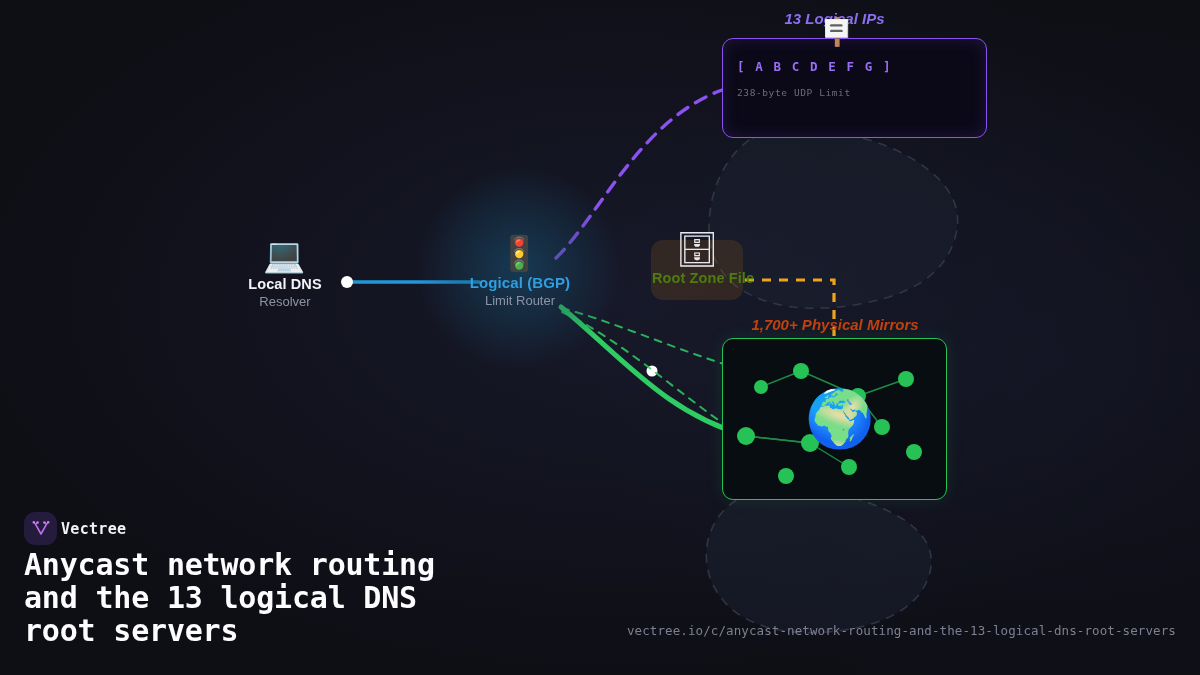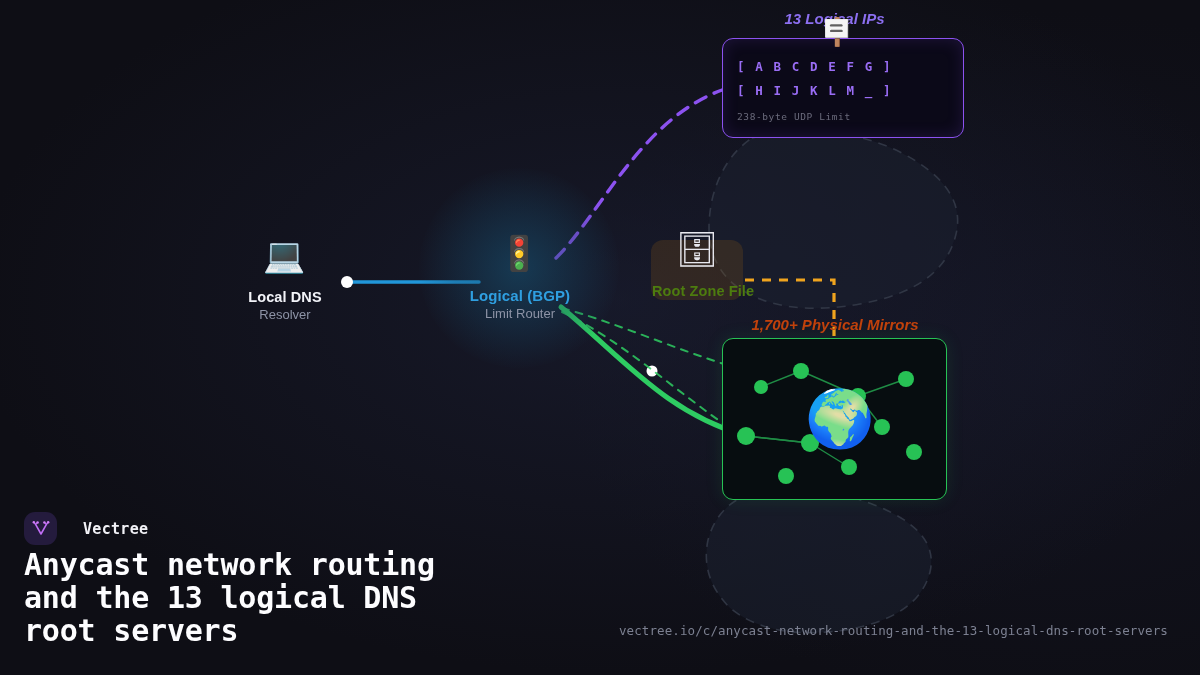--- a/index.html
+++ b/index.html
@@ -19,21 +19,21 @@
       radial-gradient(900px 520px at 620px 300px, rgba(30,34,58,.55) 0%, rgba(14,14,21,0) 72%),
       radial-gradient(700px 500px at 1050px 360px, rgba(24,26,46,.45) 0%, rgba(14,14,21,0) 70%);
     pointer-events:none;
   }
   svg.layer{position:absolute;left:0;top:0;width:1200px;height:675px;overflow:visible;}
 
   
   .node{position:absolute;text-align:center;}
   .node .glyph{font-size:34px;line-height:1;display:block;
     font-family:"DejaVu Sans","Liberation Sans",sans-serif;}
-  .node .title{font-size:14.5px;font-weight:700;margin-top:17px;white-space:nowrap;letter-spacing:.1px;}
+  .node .title{font-size:14.5px;font-weight:700;margin-top:4px;white-space:nowrap;letter-spacing:.1px;}
   .node .sub{font-size:13px;color:#8d93a6;margin-top:2px;white-space:nowrap;}
 
   #node-local-dns{left:230px;top:238px;width:110px;}
   #node-local-dns .title{color:#f2f3f8;}
   #node-anycast{left:464px;top:236px;width:112px;}
   #node-anycast .title{color:#2f9fe0;font-size:15px;}
   #node-anycast .sub{color:#8d93a6;}
   .glow-ring{
     position:absolute;left:519px;top:268px;width:200px;height:200px;margin:-100px 0 0 -100px;
     border-radius:50%;
@@ -47,21 +47,21 @@
     background:rgba(150,95,20,.22);
   }
   #node-root-zone .title{color:#4d7c0f;font-size:14.5px;}
 
   
   .panel{position:absolute;border-radius:11px;box-sizing:border-box;}
   .panel-label{
     position:absolute;font-size:15px;font-weight:700;white-space:nowrap;text-align:center;font-style:italic;
   }
   #ip-panel{
-    left:722px;top:38px;width:242px;height:100px;
+    left:722px;top:38px;width:265px;height:100px;
     border:1.6px solid #8c52f0;background:#0b0918;
     box-shadow:0 0 16px rgba(120,70,230,.18) inset;
     padding:16px 14px 0 14px;
   }
   #ip-panel .code{
     font-family:"DejaVu Sans Mono","Liberation Mono",monospace;
     color:#9a6df5;font-size:12.5px;font-weight:700;letter-spacing:1.6px;line-height:24px;
   }
   #ip-panel .note{
     font-family:"DejaVu Sans Mono","Liberation Mono",monospace;
@@ -80,37 +80,37 @@
     box-shadow:0 0 18px rgba(30,190,90,.12);
   }
   #mirror-panel-label{left:700px;top:316px;width:270px;color:#c2410c;}
   #globe{
     position:absolute;left:834px;top:419px;width:58px;height:58px;margin:-29px 0 0 -29px;
     font-size:56px;line-height:58px;text-align:center;
     font-family:"DejaVu Sans","Liberation Sans",sans-serif;
   }
 
   
-  #brand{position:absolute;left:24px;top:512px;display:flex;align-items:center;gap:26px;}
+  #brand{position:absolute;left:24px;top:512px;display:flex;align-items:center;gap:4px;}
   #brand-mark{
     width:33px;height:33px;border-radius:11px;background:#241b3d;
     display:flex;align-items:center;justify-content:center;flex:0 0 auto;
   }
   #brand-name{
     font-family:"DejaVu Sans Mono","Liberation Mono",monospace;
     font-size:15px;font-weight:700;color:#f1f1f6;letter-spacing:.3px;
   }
   #headline{
     position:absolute;left:24px;top:548px;width:620px;
     font-family:"DejaVu Sans Mono","Liberation Mono",monospace;
     font-size:30px;font-weight:700;line-height:33px;color:#fdfdff;letter-spacing:-.2px;
     white-space:pre-line;
   }
   #page-url{
-    position:absolute;right:32px;top:623px;
+    position:absolute;right:24px;top:623px;
     font-family:"DejaVu Sans Mono","Liberation Mono",monospace;
     font-size:12.5px;color:#7c8091;letter-spacing:.1px;white-space:nowrap;
   }
 </style>
 </head>
 <body>
 
 <div id="stage">
 
   <div class="bg-vignette"></div>
@@ -188,21 +188,20 @@
 
     <g>
       <path d="M561 307 C 625 360 665 412 746 436" fill="none" stroke="#2ecc62" stroke-width="5" stroke-linecap="round"></path>
     </g>
   </svg>
 
   <div class="panel-label" id="ip-panel-label">13 Logical IPs</div>
 
   <div class="panel" id="ip-panel">
     <div class="code">[ A B C D E F G ]</div>
-    <div class="code">[ H I J K L M _ ]</div>
     <div class="note">238-byte UDP Limit</div>
   </div>
 
   <div id="ip-pin">🪧</div>
 
   <div class="panel-label" id="mirror-panel-label">1,700+ Physical Mirrors</div>
 
   <div class="panel" id="mirror-panel"></div>
 
   <svg class="layer" viewBox="0 0 1200 675" xmlns="http://www.w3.org/2000/svg">

